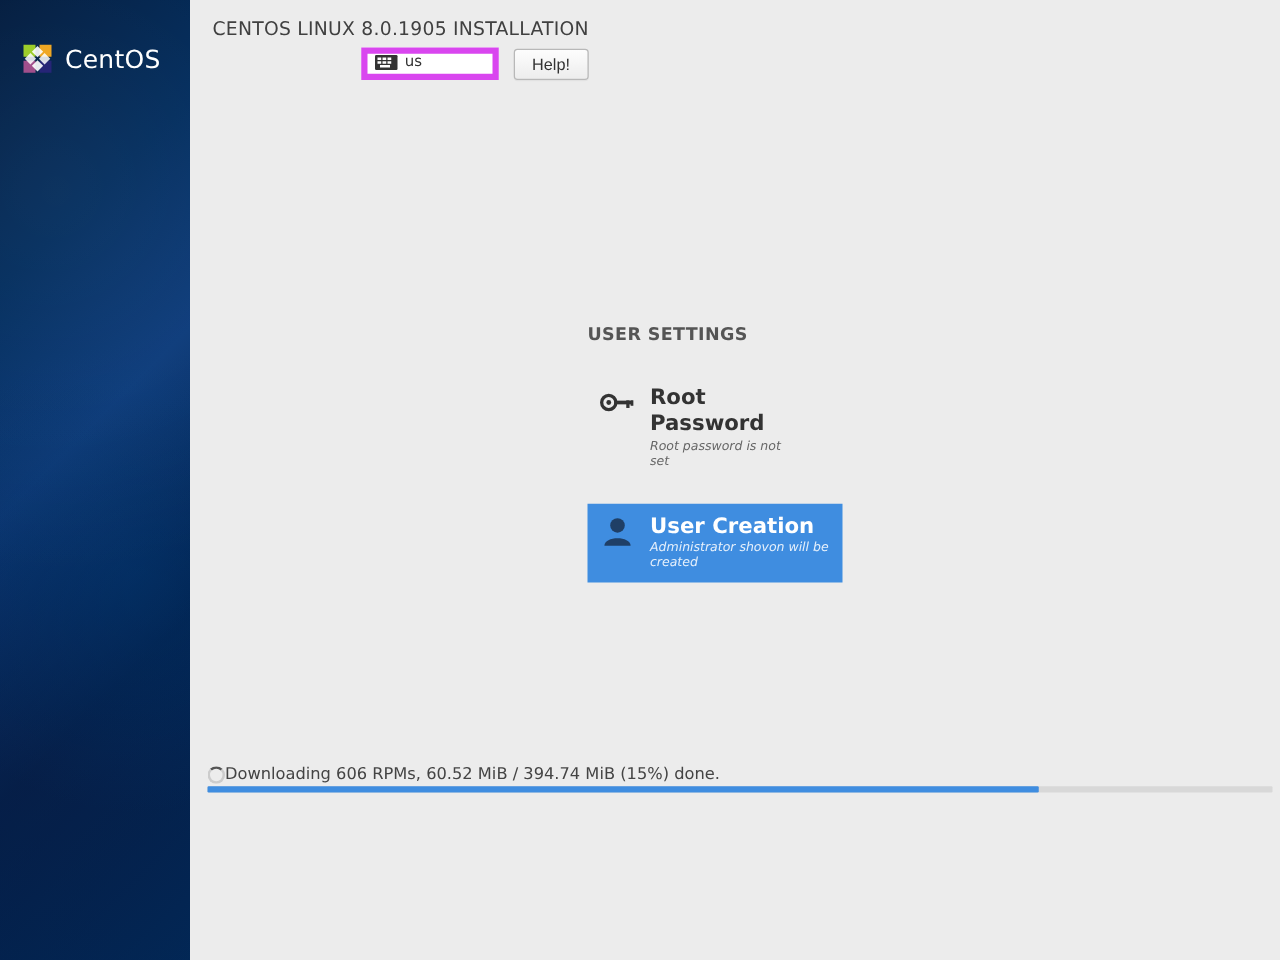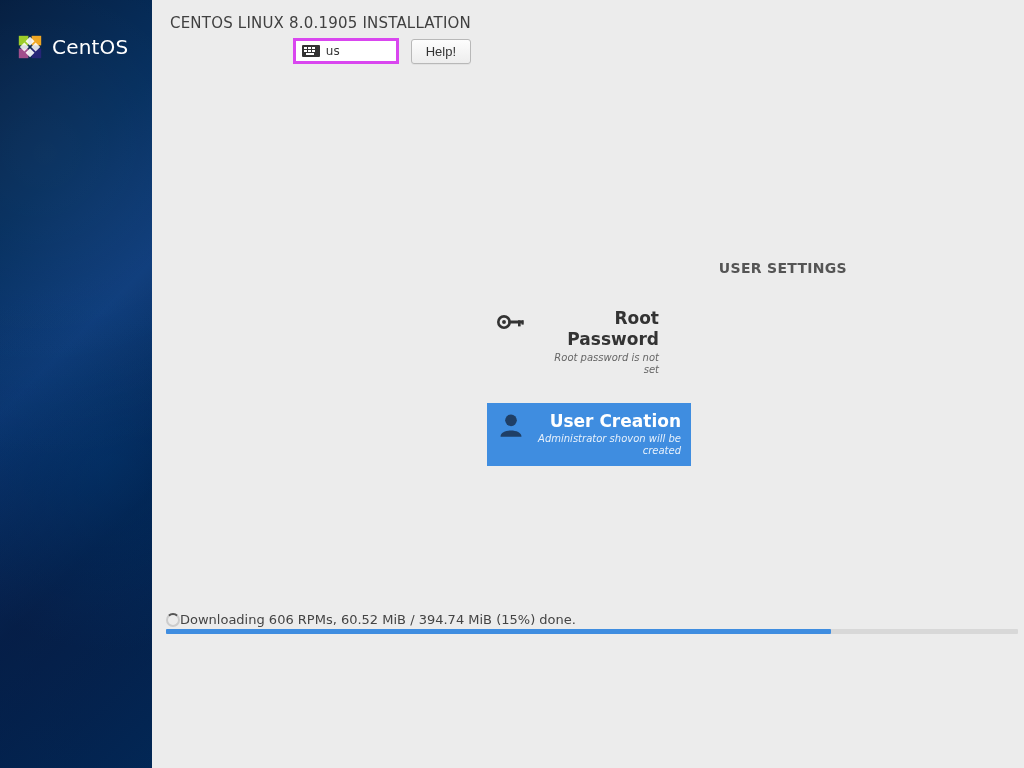--- a/index.html
+++ b/index.html
@@ -77,24 +77,24 @@
       color: #404040;
       letter-spacing: 0.2px;
     }
     .topbar-row2 {
       display: flex;
       gap: 12px;
       align-items: center;
     }
     .kb-indicator {
       display: flex;
-      align-items: center;
+      align-items: flex-end;
       gap: 6px;
       background: #fff;
-      border: 3px solid #d946ef;
+      border: 5px solid #d946ef;
       padding: 3px 56px 3px 6px;
       height: 26px;
     }
     .kb-icon {
       width: 18px; height: 12px;
       background: #333;
       border-radius: 1px;
       position: relative;
     }
     .kb-icon::after {
@@ -124,24 +124,23 @@
       box-shadow: 0 1px 0 rgba(0,0,0,0.04);
       cursor: pointer;
       text-align: center;
     }
     .content {
       flex: 1;
       position: relative;
     }
     .section {
       position: absolute;
-      left: 335px;
+      left: 318px;
       top: 196px;
       width: 360px;
-      text-align: right;
     }
     .section-title {
       font-size: 14px;
       font-weight: bold;
       color: #555;
       letter-spacing: 0.3px;
       margin-bottom: 24px;
     }
     .tile {
       display: flex;

